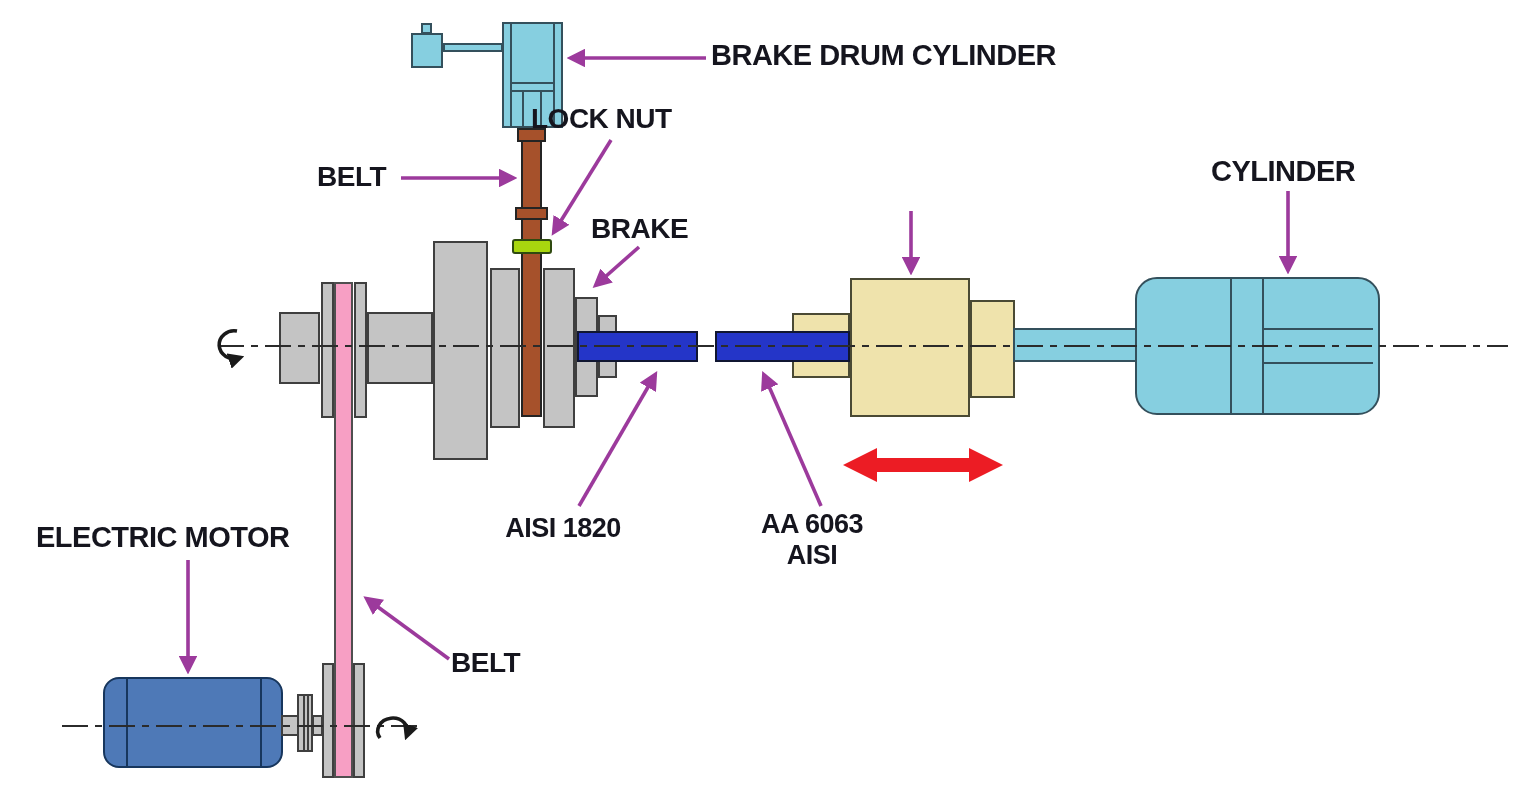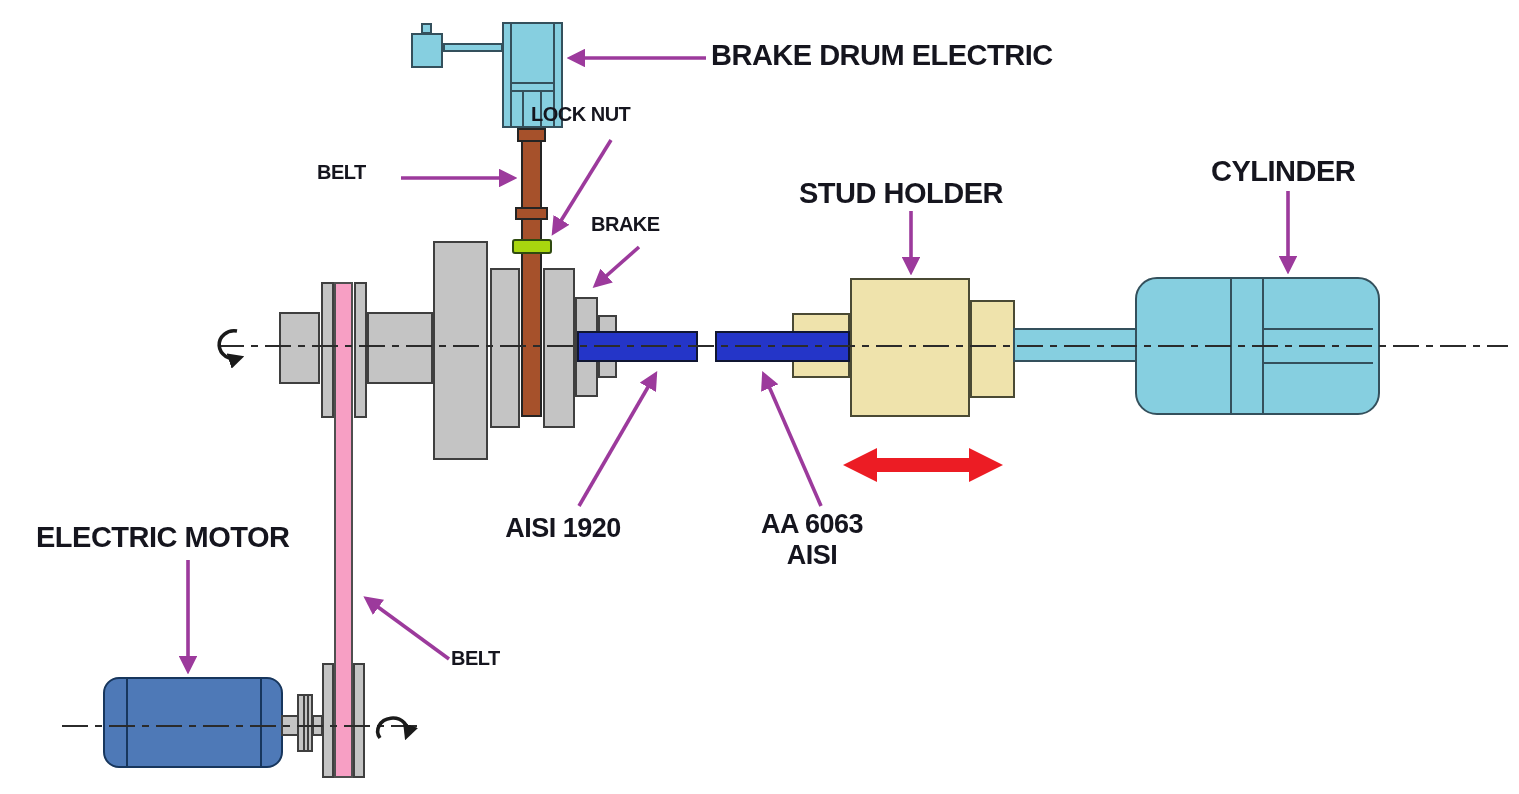--- a/index.html
+++ b/index.html
@@ -13,21 +13,21 @@
   .pnk{background:#f79fc4;border:2px solid #4f4f4f;}
   .brn{background:#a6512b;border:2px solid #242424;}
   .grn{background:#a8d60f;border:2px solid #2f4a10;border-radius:3px;}
   .mot{background:#4e79b7;border:2px solid #17365d;border-radius:16px;}
   .iline{position:absolute;background:#34505c;}
   .ilineM{position:absolute;background:#17365d;}
   .ilineG{position:absolute;background:#3f3f3f;}
   svg{position:absolute;left:0;top:0;}
   .lbl{position:absolute;font-weight:bold;color:#15151e;letter-spacing:-0.5px;
        white-space:nowrap;line-height:1.15;z-index:40;}
-  .fs29{font-size:29px;} .fs28{font-size:20px;} .fs27{font-size:27px;}
+  .fs29{font-size:29px;} .fs28{font-size:28px;} .fs27{font-size:27px;}
   .ctr{text-align:center;white-space:normal;}
 </style>
 </head>
 <body>
 
 <div id="stage">
 
   <div class="shape g" style="left:279px;top:312px;width:41px;height:72px;"></div>
   <div class="shape g" style="left:321px;top:282px;width:13px;height:136px;"></div>
   <div class="shape g" style="left:354px;top:282px;width:13px;height:136px;"></div>
@@ -109,30 +109,29 @@
     <path d="M1288 191 L1288 270" stroke="#9c3a9c" stroke-width="3.6" marker-end="url(#ph)"></path>
     <path d="M401 178 L513 178" stroke="#9c3a9c" stroke-width="3.6" marker-end="url(#ph)"></path>
     <path d="M188 560 L188 670" stroke="#9c3a9c" stroke-width="3.6" marker-end="url(#ph)"></path>
     <path d="M449 659 L367 599" stroke="#9c3a9c" stroke-width="3.6" marker-end="url(#ph)"></path>
     <path d="M579 506 L655 375" stroke="#9c3a9c" stroke-width="3.6" marker-end="url(#ph)"></path>
     <path d="M821 506 L764 375" stroke="#9c3a9c" stroke-width="3.6" marker-end="url(#ph)"></path>
 
     <polygon points="843,465 877,448 877,458 969,458 969,448 1003,465 969,482 969,472 877,472 877,482" fill="#ec1c24"></polygon>
   </svg>
 
-  <div class="lbl fs29" style="left:711px;top:39px;">BRAKE DRUM ELECTRIC</div>
+  <div class="lbl fs29" style="left:711px;top:39px;">BRAKE DRUM CYLINDER</div>
   <div class="lbl fs28" style="left:531px;top:103px;">LOCK NUT</div>
   <div class="lbl fs28" style="left:317px;top:161px;">BELT</div>
   <div class="lbl fs28" style="left:591px;top:213px;">BRAKE</div>
-  <div class="lbl fs29" style="left:799px;top:177px;">STUD HOLDER</div>
   <div class="lbl fs29" style="left:1211px;top:155px;text-align:center;">CYLINDER</div>
   <div class="lbl fs29" style="left:36px;top:521px;">ELECTRIC MOTOR</div>
   <div class="lbl fs28" style="left:451px;top:647px;">BELT</div>
 
   <div class="lbl fs27 ctr" style="left:443px;top:513px;width:240px;">
-    <div>AISI 1920</div>
+    <div>AISI 1820</div>
   </div>
   <div class="lbl fs27 ctr" style="left:692px;top:509px;width:240px;">
     <div>AA 6063</div>
     <div>AISI</div>
   </div>
 
 </div>
 
 </body></html>

